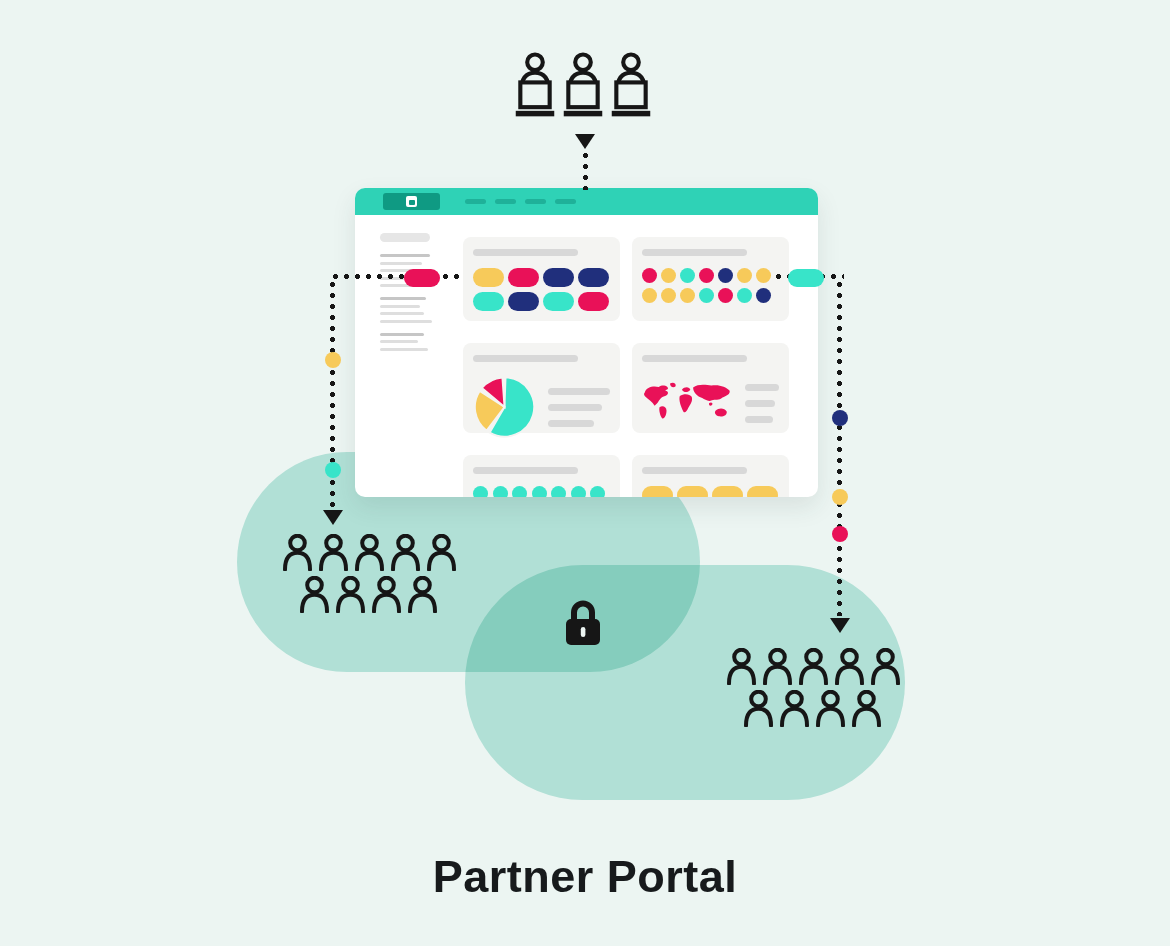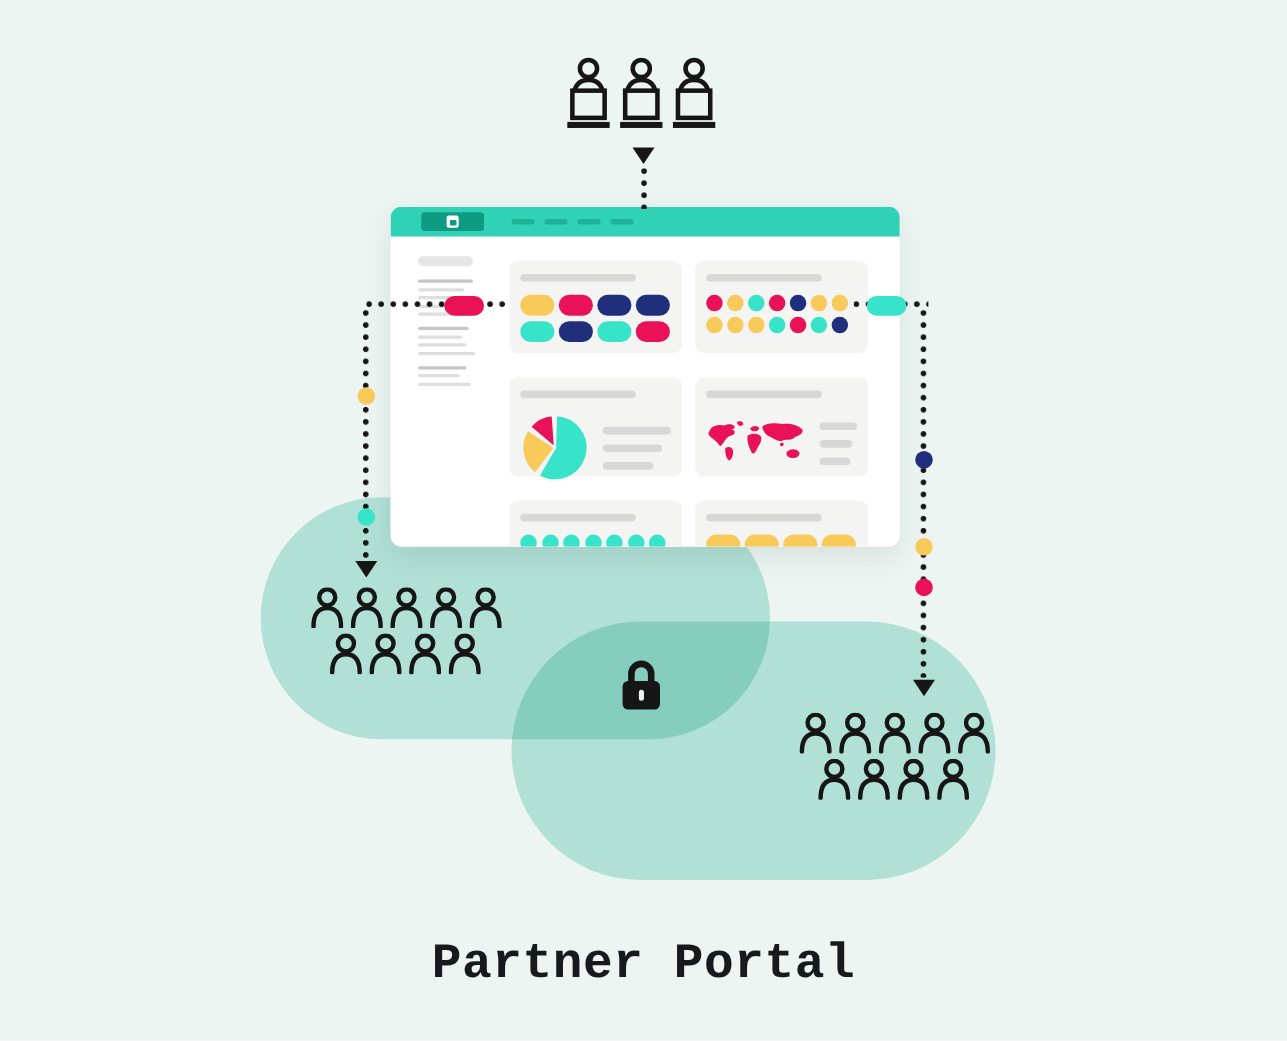--- a/index.html
+++ b/index.html
@@ -1,18 +1,18 @@
 <!DOCTYPE html>
 <html><head>
 <meta charset="utf-8">
 <style>
   html,body{margin:0;padding:0;}
   .stage{
     position:relative;width:1170px;height:946px;background:#ecf5f2;
-    overflow:hidden;font-family:Liberation Mono, monospace;
+    overflow:hidden;font-family:Liberation Sans, sans-serif;
   }
   
   .blob{position:absolute;z-index:1;mix-blend-mode:multiply;background:#c0eae2;}
   .blob-left{left:237px;top:452px;width:463px;height:220px;border-radius:110px;}
   .blob-right{left:465px;top:565px;width:440px;height:235px;border-radius:118px;}
   
   .top-users{position:absolute;left:513px;top:52px;display:flex;gap:4px;z-index:3;}
   
   .dots-v{position:absolute;width:5px;z-index:3;
     background-image:radial-gradient(circle at 2.5px 2.5px,#161616 2.3px,rgba(0,0,0,0) 2.8px);

